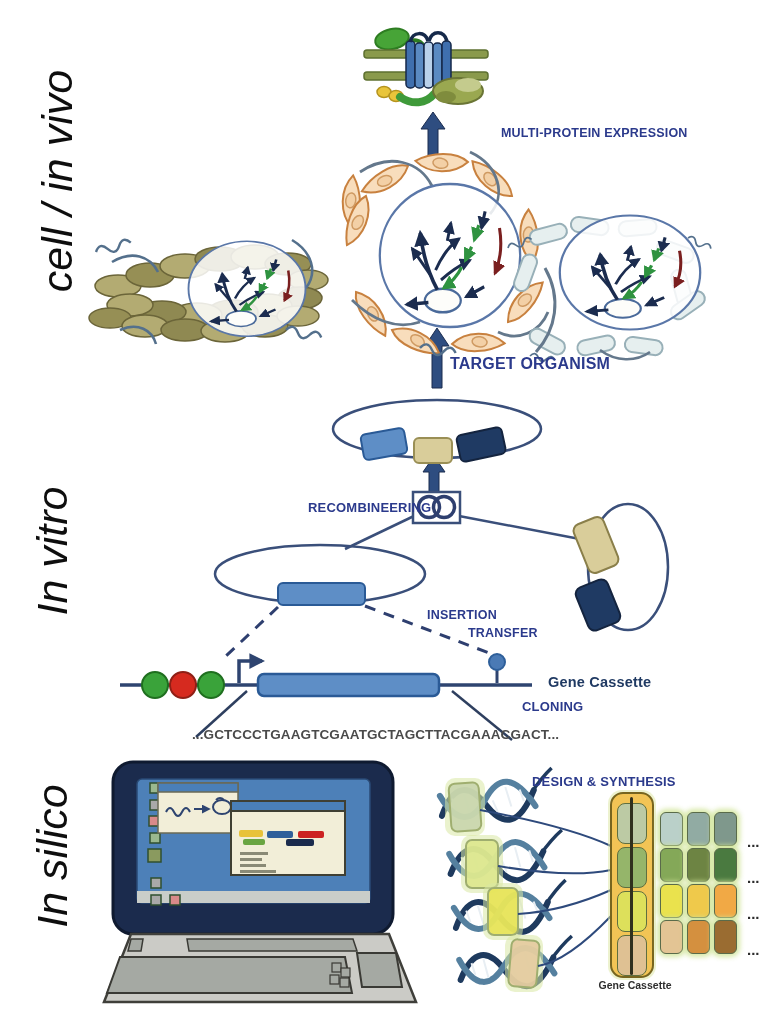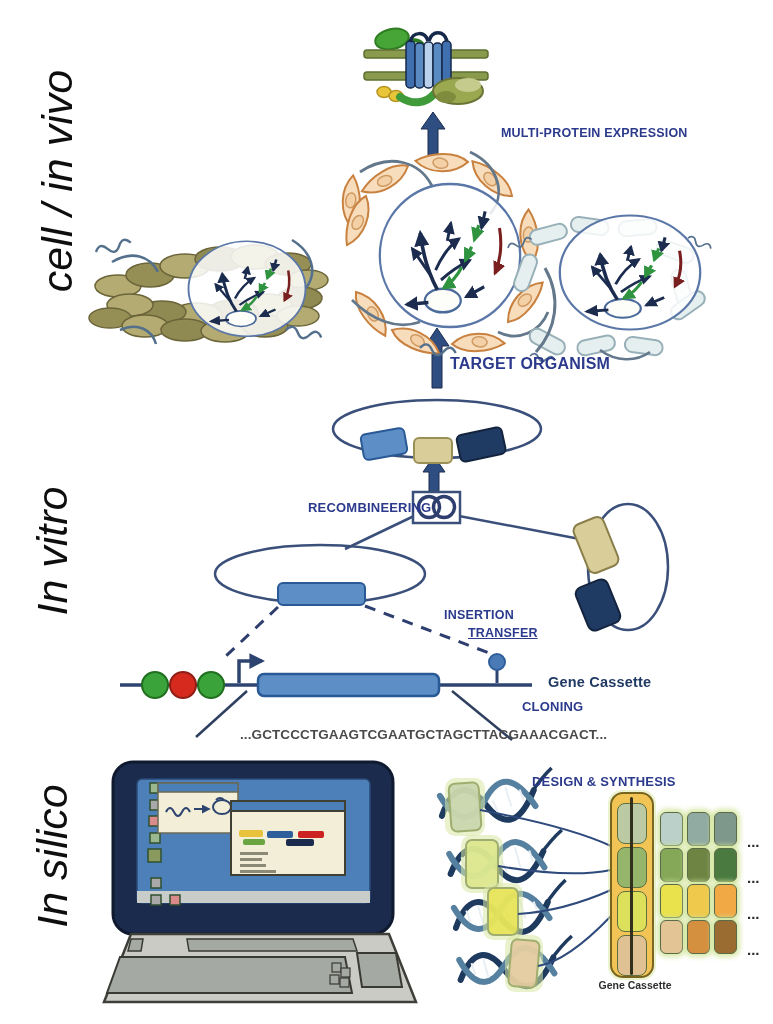--- a/index.html
+++ b/index.html
@@ -13,21 +13,21 @@
     transform:rotate(-90deg); transform-origin:center; text-align:center;
     white-space:nowrap; width:320px; height:54px; line-height:54px;
   }
   .lbl {
     position:absolute; color:#2b3a8c; font-weight:bold; font-size:12.5px;
     white-space:nowrap; letter-spacing:.2px;
   }
   .lbl-dark { color:#203a63; font-size:14.5px; }
   .seq {
     position:absolute; color:#4a4a4a; font-weight:bold; font-size:13.5px;
-    white-space:nowrap; letter-spacing:.1px;margin-left:48px;
+    white-space:nowrap; letter-spacing:.1px;
   }
   .repo-title {
     position:absolute; left:556px; top:757px; width:200px; text-align:center;
     color:#3d3d3d; font-weight:bold; font-size:9px; line-height:1.3;
   }
   .repo-cassette-label {
     position:absolute; left:597px; top:979px; width:76px; text-align:center;
     color:#2d2d2d; font-weight:bold; font-size:10.5px;
   }
   .cassette-cells {
@@ -328,22 +328,22 @@
     </g>
   </svg>
 
   <div class="section-label" style="left:-103px; top:154px;">cell / in vivo</div>
   <div class="section-label" style="left:-108px; top:524px;">In vitro</div>
   <div class="section-label" style="left:-108px; top:829px;">In silico</div>
 
   <div class="lbl" style="left:457px; top:126px;margin-left:44px;">MULTI-PROTEIN EXPRESSION</div>
   <div class="lbl" style="left:450px; top:355px; font-size:16px;">TARGET ORGANISM</div>
   <div class="lbl" style="left:308px; top:500px; font-size:13px;">RECOMBINEERING</div>
-  <div class="lbl" style="left:444px; top:608px;text-align:center;">INSERTION</div>
-  <div class="lbl" style="left:468px; top:626px;text-decoration:underline;">TRANSFER</div>
+  <div class="lbl" style="left:427px; top:608px;text-align:center;">INSERTION</div>
+  <div class="lbl" style="left:468px; top:626px;">TRANSFER</div>
   <div class="lbl lbl-dark" style="left:548px; top:674px;">Gene Cassette</div>
   <div class="lbl" style="left:522px; top:699px; font-size:13px;text-align:right;">CLONING</div>
   <div class="lbl" style="left:532px; top:774px; font-size:13px;">DESIGN &amp; SYNTHESIS</div>
 
   <div class="seq" style="left:192px; top:727px;">...GCTCCCTGAAGTCGAATGCTAGCTTACGAAACGACT...</div>
 
 
   <div class="cassette-cells">
       <div class="cassette-cell" style="background: rgb(188, 202, 164);"></div>
       <div class="cassette-cell" style="background: rgb(149, 181, 106);"></div>

